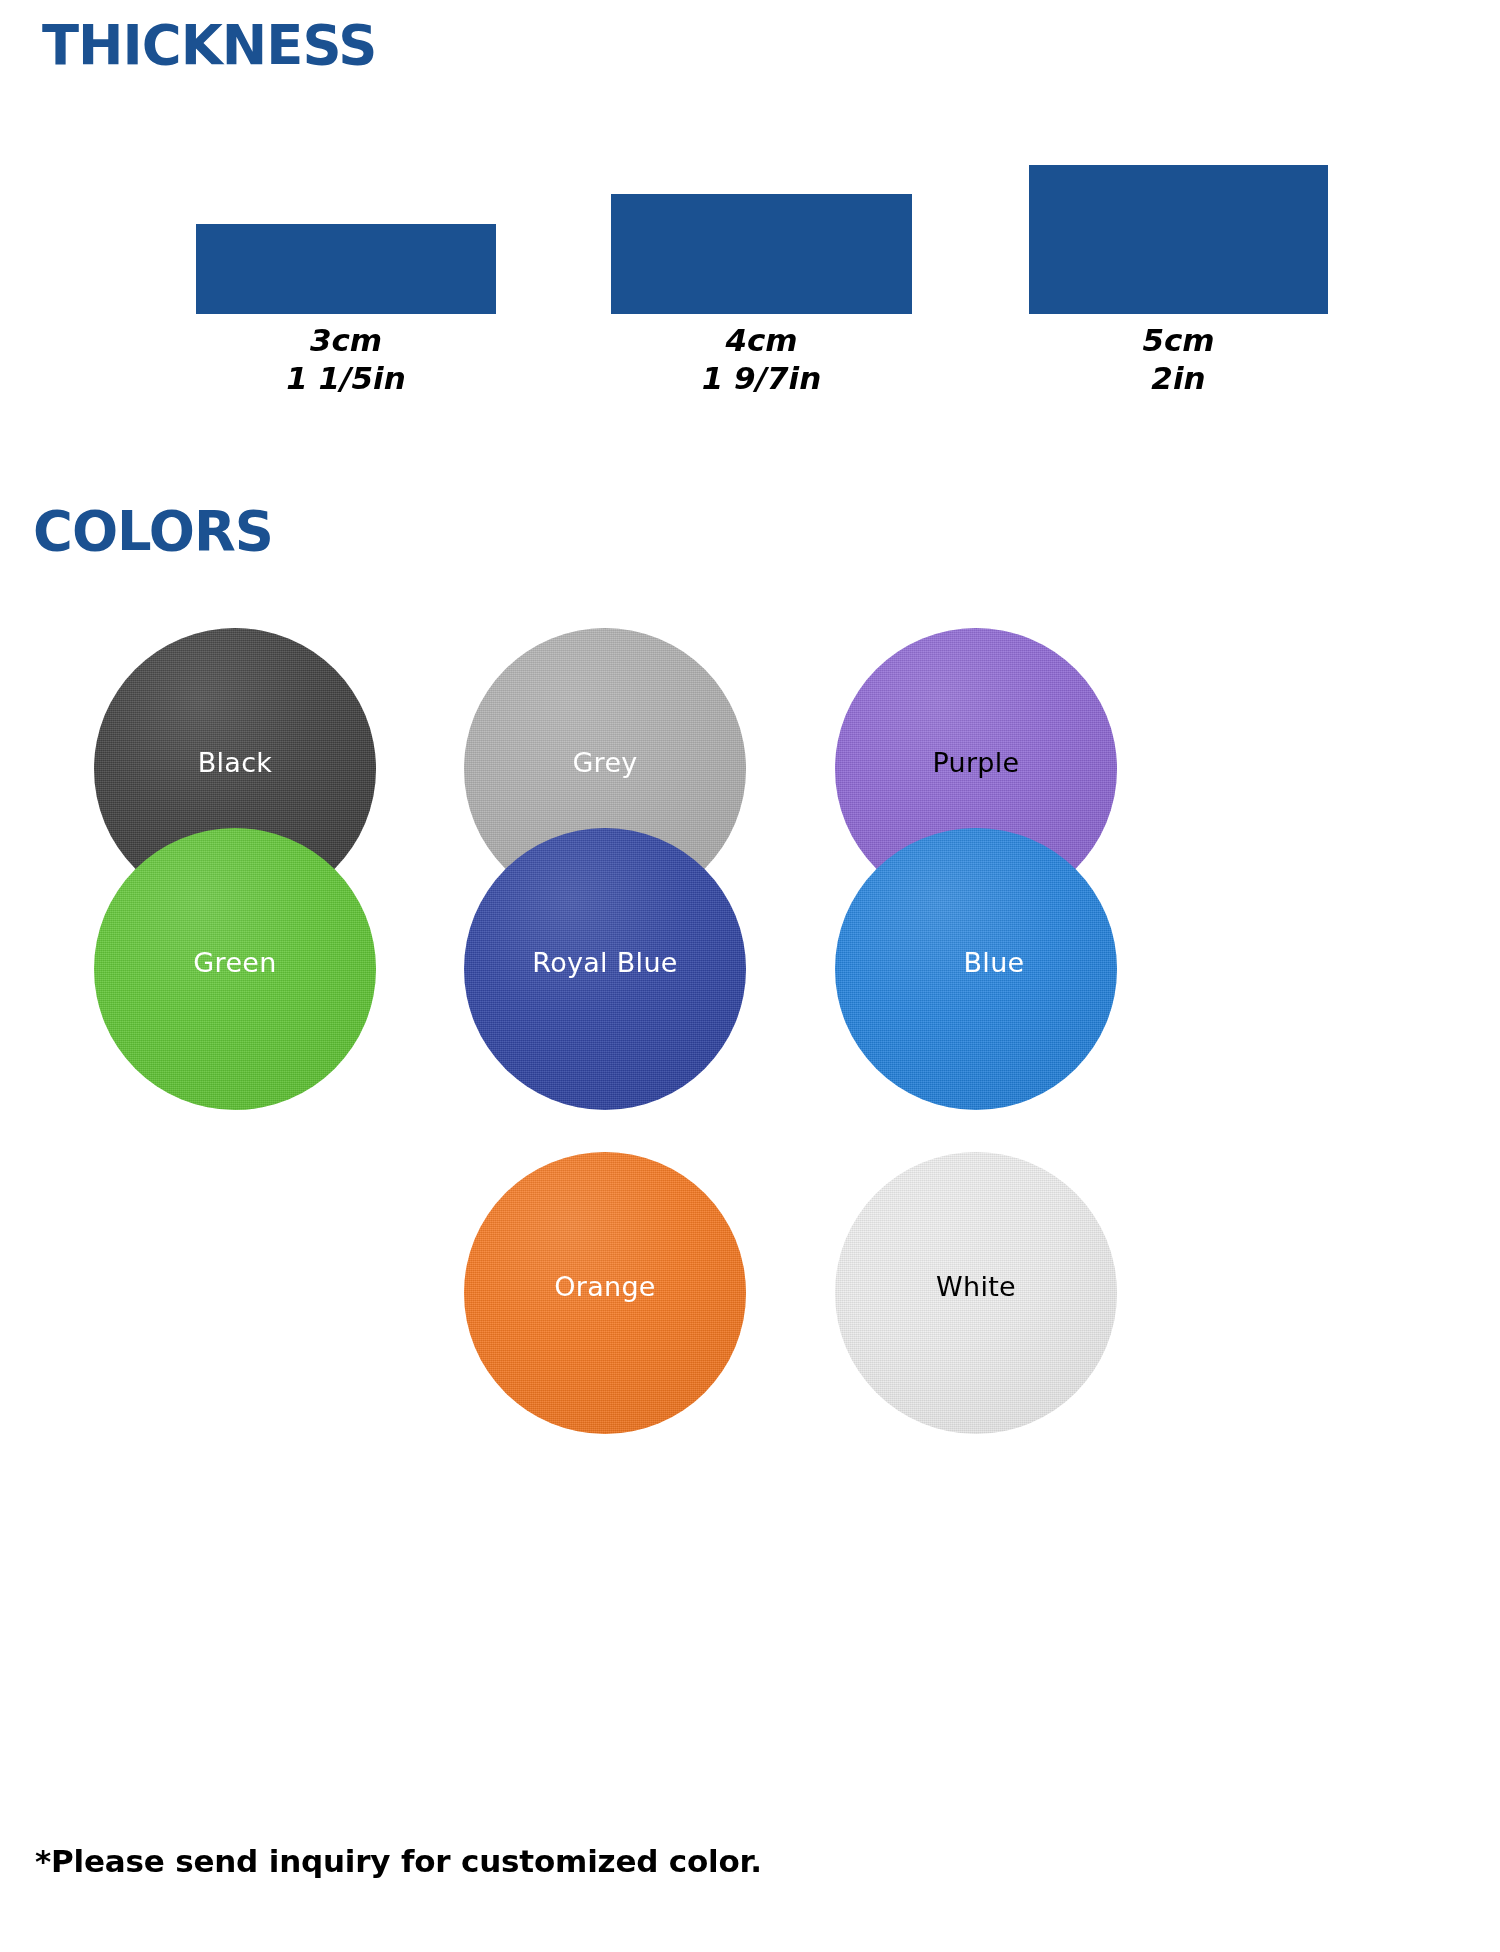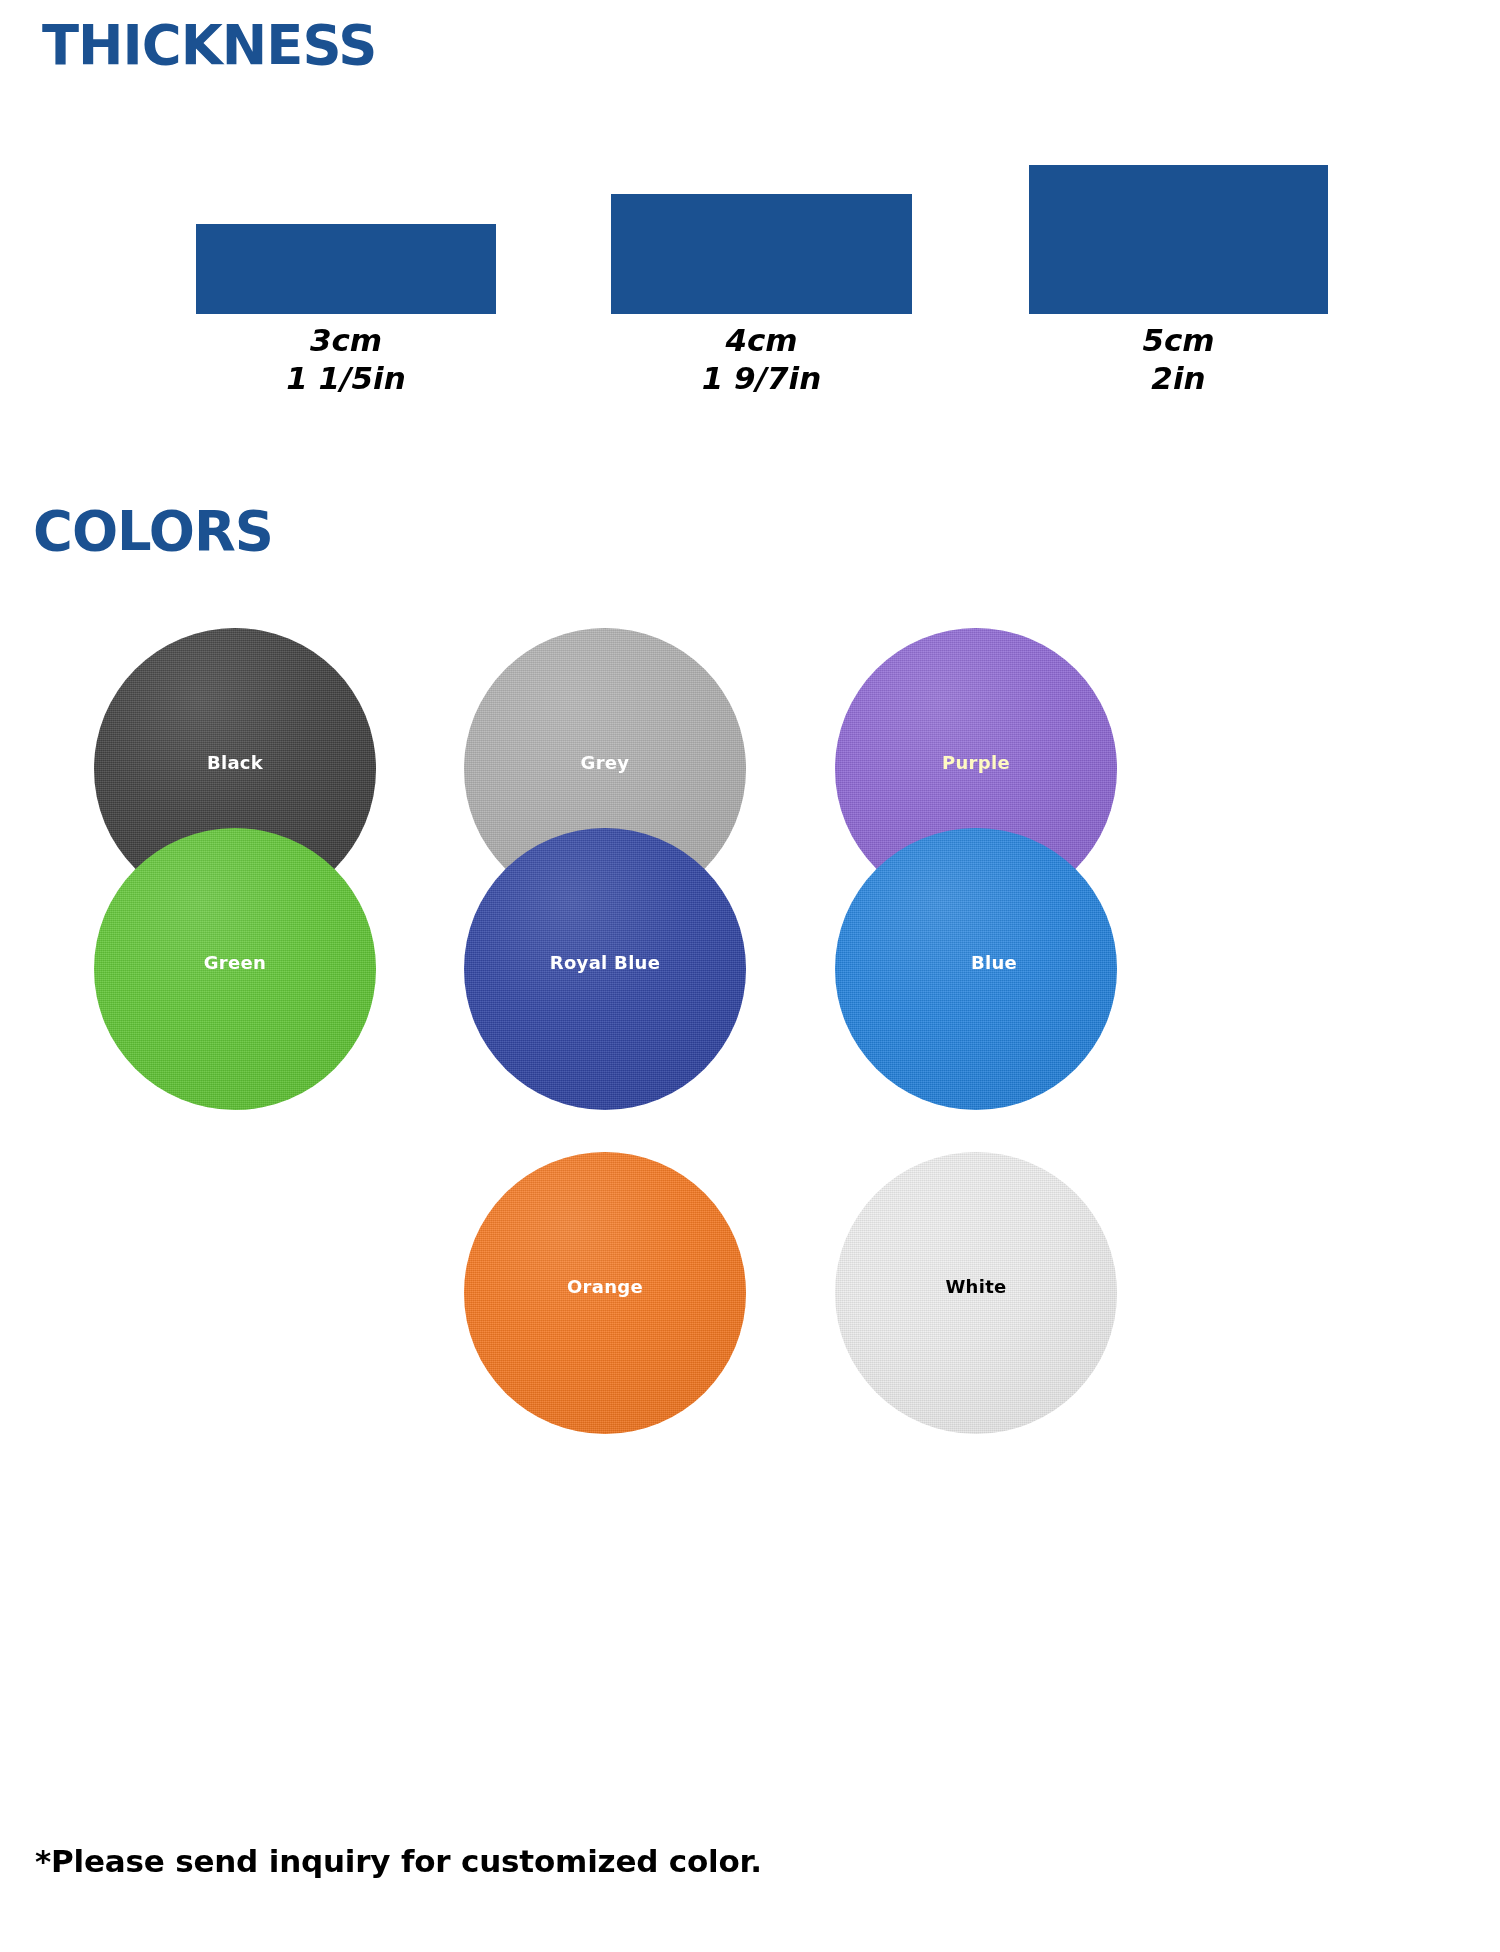--- a/index.html
+++ b/index.html
@@ -113,22 +113,22 @@
     left: 0; top: 0; right: 0; bottom: 0;
     background: radial-gradient(circle at 38% 26%,
                 rgba(255,255,255,0.13) 0%,
                 rgba(255,255,255,0.04) 42%,
                 rgba(0,0,0,0.05) 100%);
     pointer-events: none;
   }
   .swatch-label {
     position: relative;
     z-index: 3;
-    font-weight: bold;
-    font-size: 18px;
+    font-weight: normal;
+    font-size: 27px;
     letter-spacing: 0.3px;
     text-align: left;
     white-space: nowrap;
     margin-top: -14px;
   }
 
   
   #footnote {
     position: absolute;
     left: 35px;
@@ -184,21 +184,21 @@
 
     <div class="swatch" style="left:464px; top:628px; background:#ADADAD;">
       <div class="weave"></div>
       <div class="sheen"></div>
       <div class="swatch-label" style="color:#FFFFFF;">Grey</div>
     </div>
 
     <div class="swatch" style="left:835px; top:628px; background:#8A63D2;">
       <div class="weave"></div>
       <div class="sheen"></div>
-      <div class="swatch-label" style="color:#fef9c3;">Purple</div>
+      <div class="swatch-label" style="color:#000000;">Purple</div>
     </div>
 
     <div class="swatch" style="left:94px; top:828px; background:#5CC42F;">
       <div class="weave"></div>
       <div class="sheen"></div>
       <div class="swatch-label" style="color:#FFFFFF;">Green</div>
     </div>
 
     <div class="swatch" style="left:464px; top:828px; background:#2B3FA0;">
       <div class="weave"></div>

